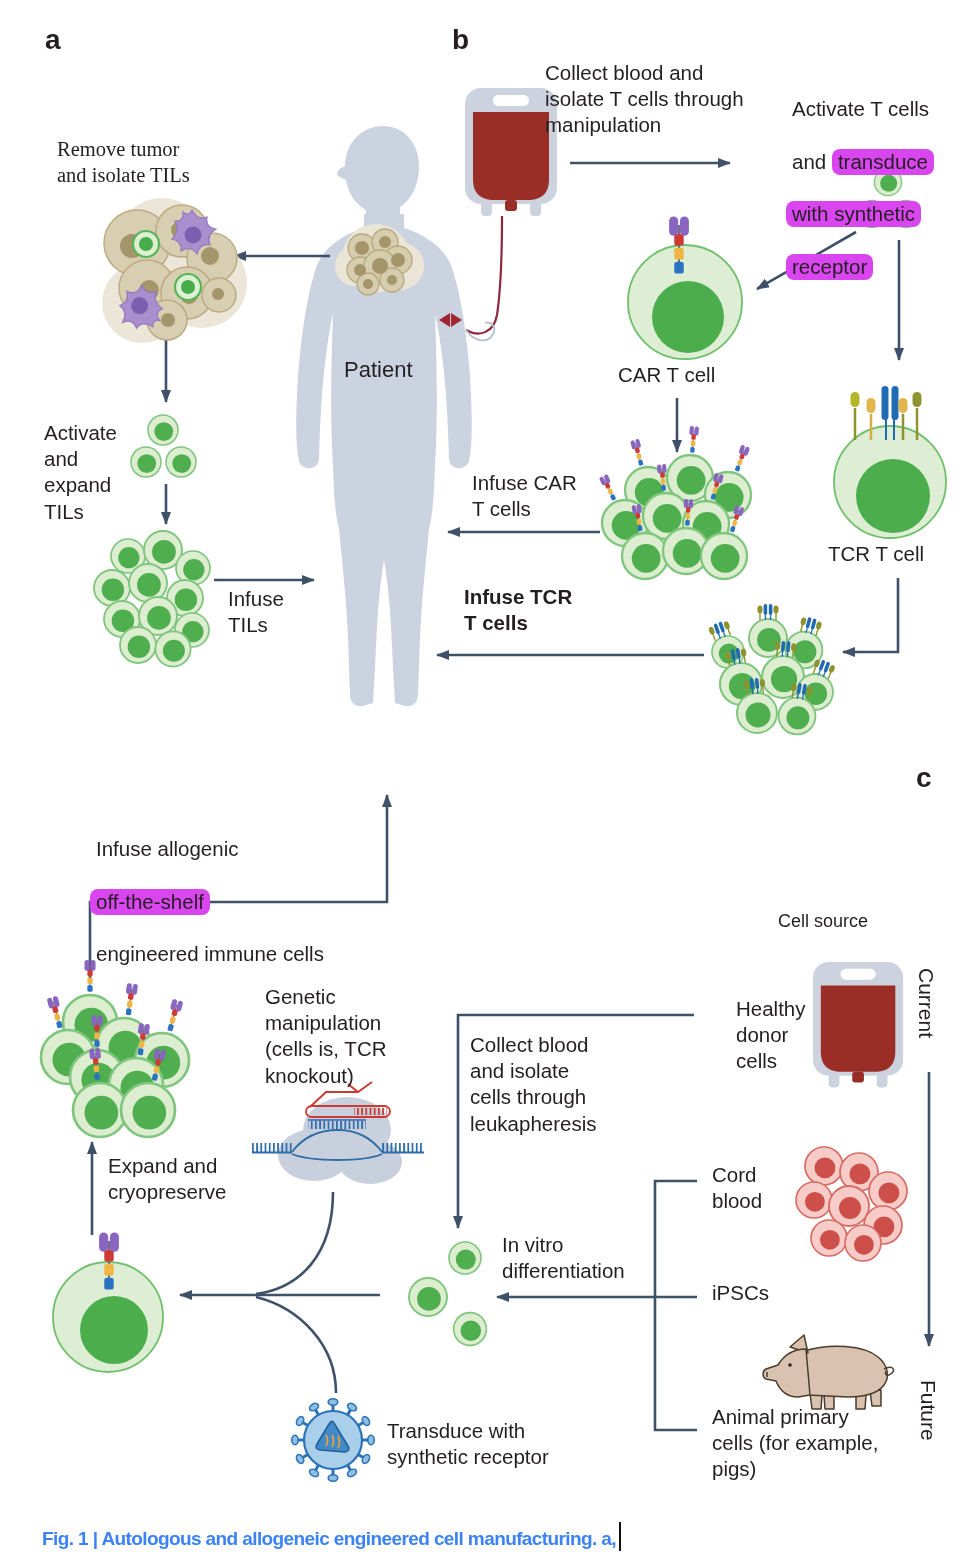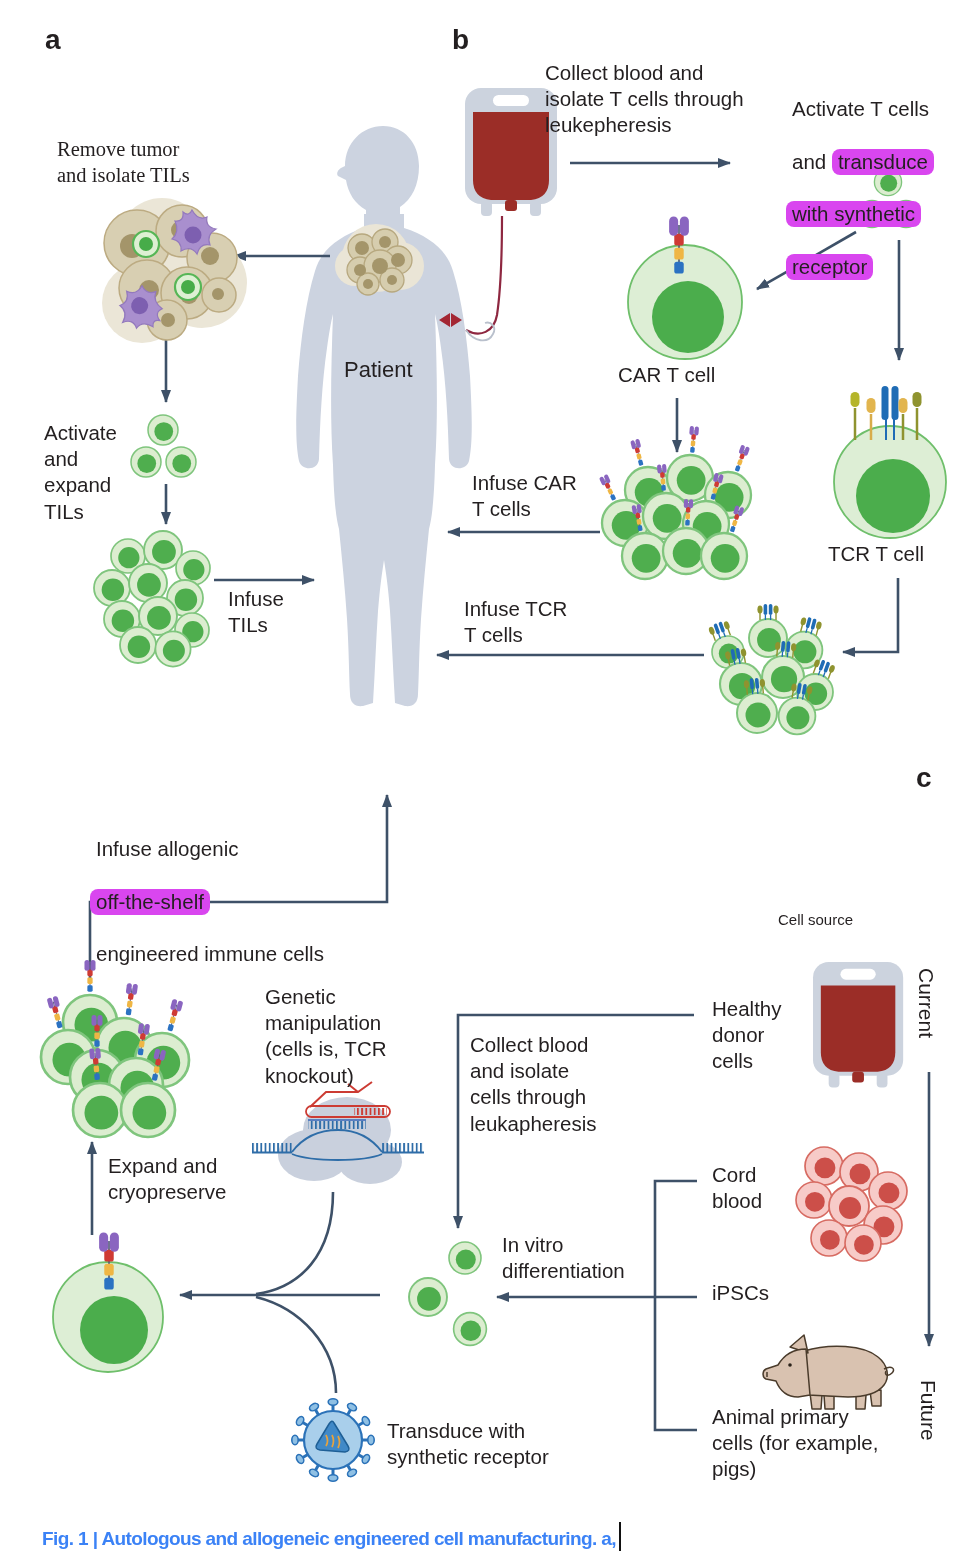--- a/index.html
+++ b/index.html
@@ -505,34 +505,34 @@
   <div class="lbl" style="left:344px; top:356px; font-size:22px;">Patient</div>
   <div class="lbl" style="left:44px; top:420px;">Activate
 and
 expand
 TILs</div>
   <div class="lbl" style="left:228px; top:586px;">Infuse
 TILs</div>
 
   <div class="lbl" style="left:545px; top:60px;">Collect blood and
 isolate T cells through
-leukepheresis</div>
+manipulation</div>
 
   <div class="lbl" style="left:792px; top:70px;">
     <div><span>Activate T cells</span></div>
     <div><span>and </span><span class="hl" style="margin-left:0;">transduce</span></div>
     <div><span class="hl">with synthetic</span></div>
     <div><span class="hl">receptor</span></div>
   </div>
 
   <div class="lbl" style="left:618px; top:362px;">CAR T cell</div>
   <div class="lbl" style="left:472px; top:470px;">Infuse CAR
 T cells</div>
   <div class="lbl" style="left:828px; top:541px;">TCR T cell</div>
-  <div class="lbl" style="left:464px; top:596px;">Infuse TCR
+  <div class="lbl" style="left:464px; top:584px;font-weight:bold;">Infuse TCR
 T cells</div>
 
   <div class="lbl" style="left:96px; top:810px;">
     <div><span>Infuse allogenic</span></div>
     <div><span class="hl">off-the-shelf</span></div>
     <div><span>engineered immune cells</span></div>
   </div>
 
   <div class="lbl" style="left:265px; top:984px;">Genetic
 manipulation
@@ -542,22 +542,22 @@
 cryopreserve</div>
   <div class="lbl" style="left:470px; top:1032px;">Collect blood
 and isolate
 cells through
 leukapheresis</div>
   <div class="lbl" style="left:502px; top:1232px;">In vitro
 differentiation</div>
   <div class="lbl" style="left:387px; top:1418px;">Transduce with
 synthetic receptor</div>
 
-  <div class="lbl" style="left:778px; top:910px; font-size:15px;">Cell source</div>
-  <div class="lbl" style="left:712px; top:996px;">Healthy
+  <div class="lbl" style="left:778px; top:910px; font-size:18px;">Cell source</div>
+  <div class="lbl" style="left:736px; top:996px;">Healthy
 donor
 cells</div>
   <div class="lbl" style="left:712px; top:1162px;">Cord
 blood</div>
   <div class="lbl" style="left:712px; top:1280px;">iPSCs</div>
   <div class="lbl" style="left:712px; top:1404px;">Animal primary
 cells (for example,
 pigs)</div>
 
   <div class="vlbl" style="left:914px; top:968px;">Current</div>

